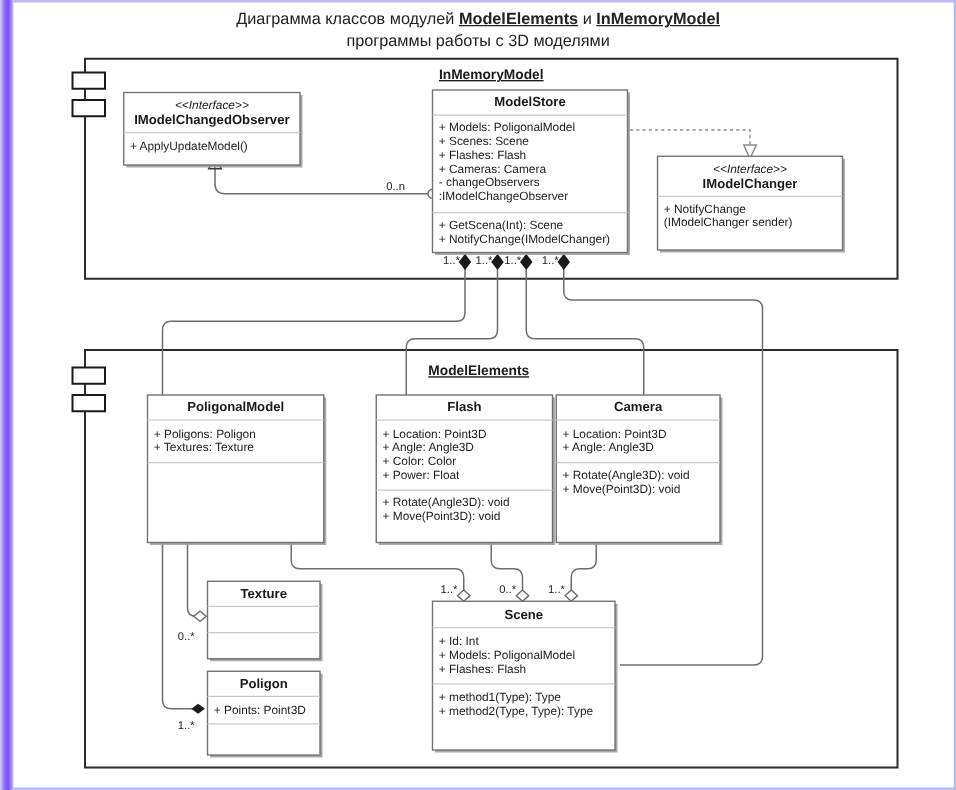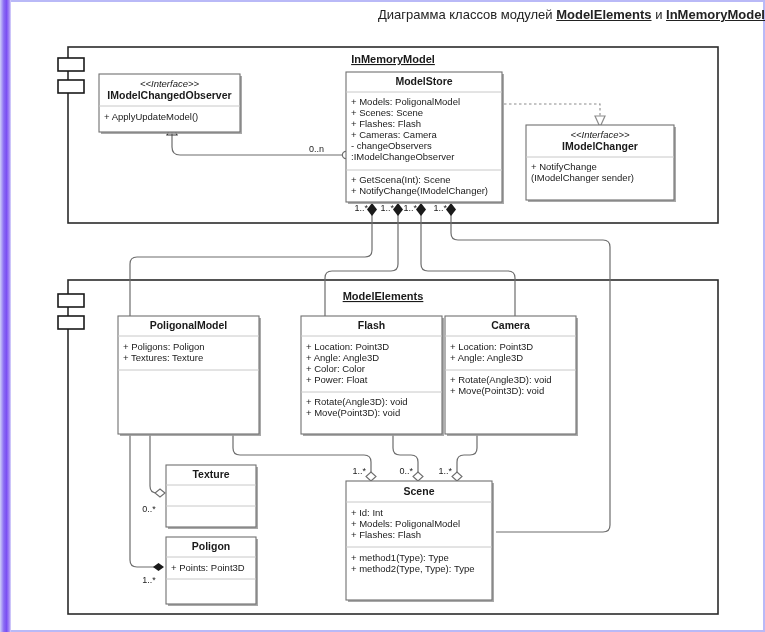--- a/index.html
+++ b/index.html
@@ -17,21 +17,21 @@
     border-bottom:2px solid #b9b9f7;
     box-sizing:border-box;
     background:#fff;
   }
   #leftbar{
     position:absolute;left:0;top:0;width:11px;height:632px;
     background:linear-gradient(to right,#cfcff9 0%,#8a6cf3 35%,#7b4ff2 60%,#a98ef7 85%,#dcdcfb 100%);
   }
   #canvas{position:absolute;left:0;top:0;width:765px;height:632px;}
   .ttl{
-    position:absolute;left:0;top:6px;width:765px;text-align:right;
+    position:absolute;left:0;top:6px;width:765px;text-align:center;
     font-size:13px;color:#222;line-height:18px;
   }
   .ttl b{font-weight:bold;text-decoration:underline;}
   svg{position:absolute;left:0;top:0;}
   text{font-family:"Liberation Sans", sans-serif;fill:#1a1a1a;}
   .cname{font-size:10.5px;font-weight:bold;text-anchor:middle;}
   .stereo{font-size:9.5px;font-style:italic;text-anchor:middle;}
   .feat{font-size:9.5px;}
   .mult{font-size:9px;}
   .pkgname{font-size:11px;font-weight:bold;text-anchor:middle;text-decoration:underline;}
@@ -45,20 +45,21 @@
 </head>
 <body>
 
 <div id="frame"></div>
 <div id="leftbar"></div>
 
 <div class="ttl">
   <div>
     <span>Диаграмма классов модулей </span><b>ModelElements</b><span> и </span><b>InMemoryModel</b>
   </div>
+  <div>программы работы с 3D моделями</div>
 </div>
 
 <svg id="canvas" width="765" height="632" viewBox="0 0 765 632">
 
   <g>
     <rect class="pkg" x="68" y="47" width="650" height="176"></rect>
 
     <g>
       <rect x="58" y="58" width="26" height="13" fill="#fff" stroke="#1a1a1a" stroke-width="1.6"></rect>
       <rect x="58" y="80" width="26" height="13" fill="#fff" stroke="#1a1a1a" stroke-width="1.6"></rect>

